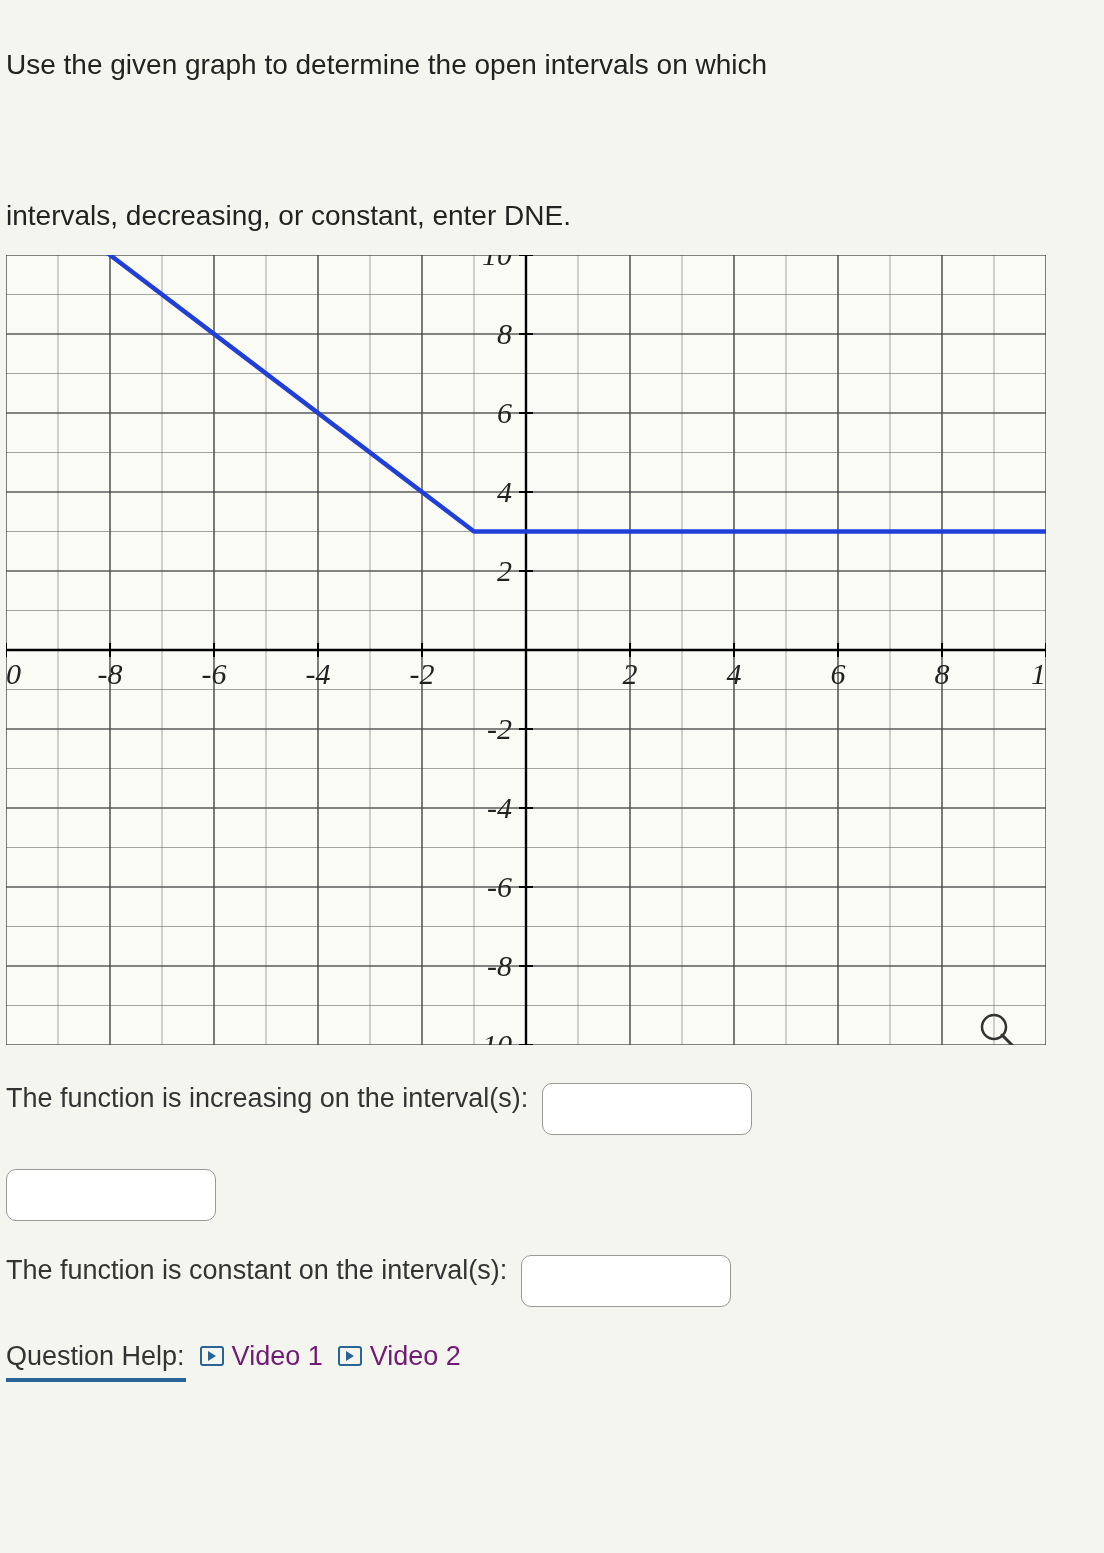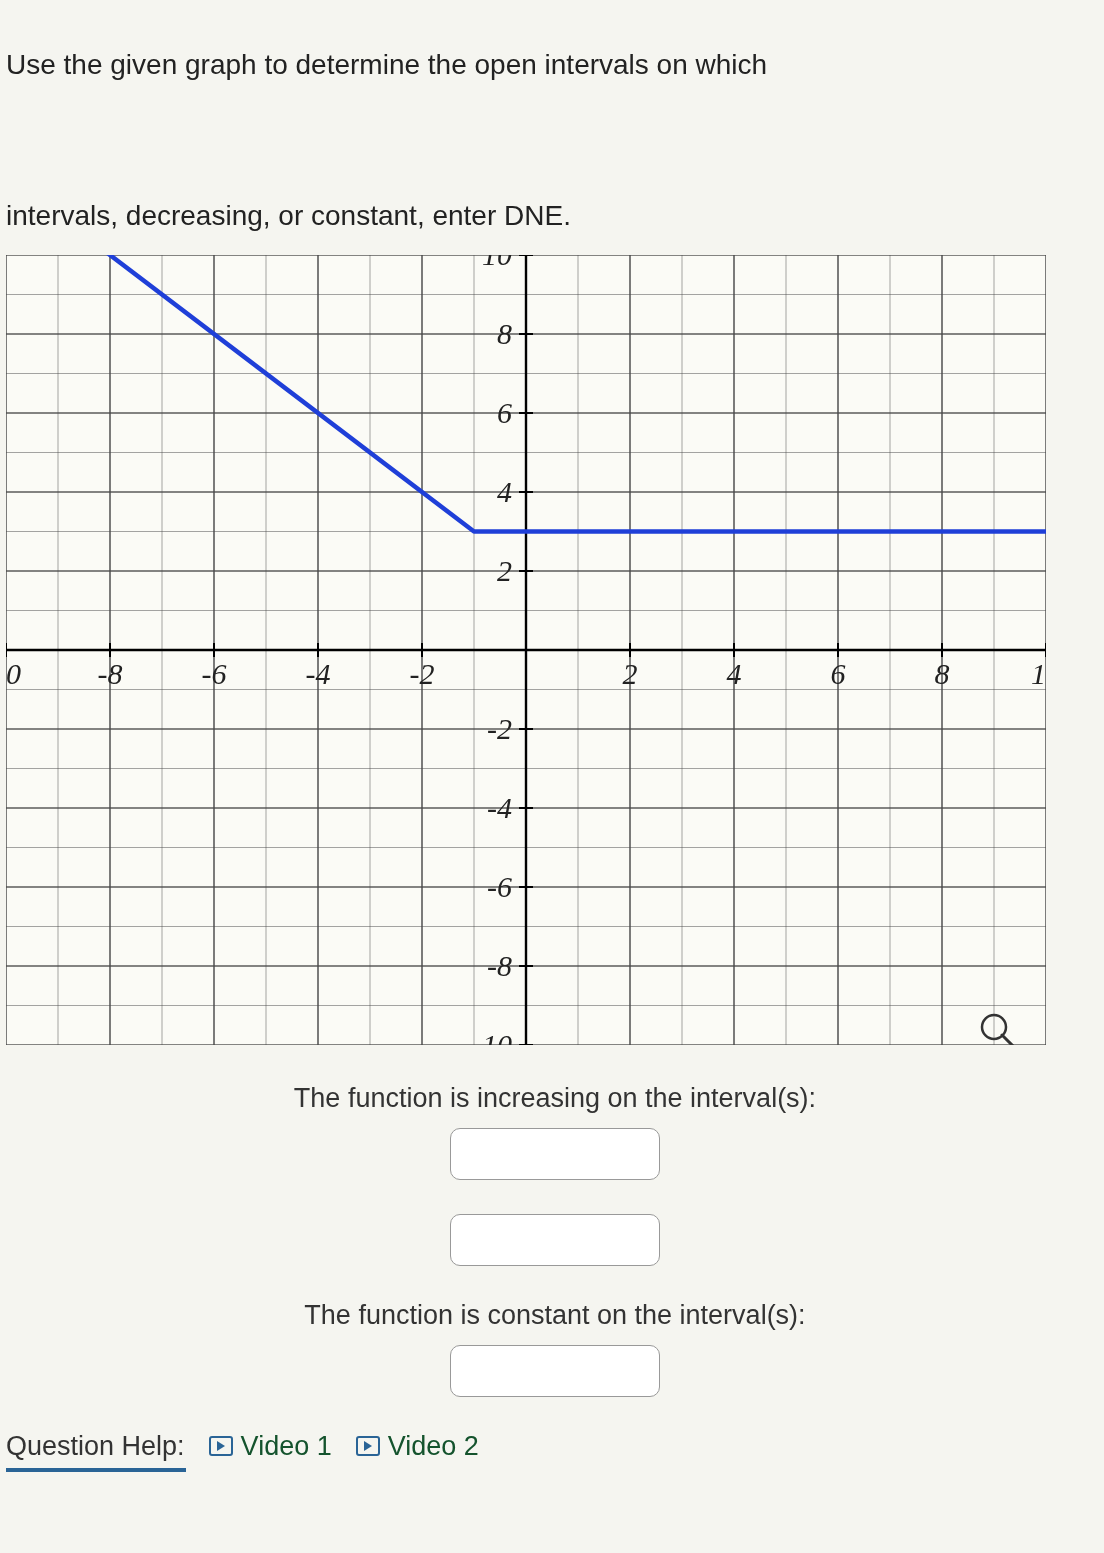--- a/index.html
+++ b/index.html
@@ -13,45 +13,44 @@
     .prompt {
       font-size: 28px;
       line-height: 1.35;
       color: #222;
       margin-bottom: 20px;
       white-space: pre-line;
     }
     .chart-wrap { margin: 10px 0 30px 0; }
     .answers .row {
       display: flex;
-      align-items: center;
+      align-items: flex-start;
       gap: 14px;
       margin: 34px 0;
       font-size: 27px;
       color: #333;
-      flex-direction: column;
     }
     .answer-input {
       width: 210px;
       height: 52px;
       border: 1px solid #999;
       border-radius: 10px;
       font-size: 22px;
       padding: 6px 10px;
       background: #fff;
     }
     .qhelp {
       display: flex;
       align-items: flex-start;
-      gap: 24px;
+      gap: 15px;
       font-size: 27px;
       margin-top: 30px;
     }
     .vlink {
-      color: #14532d;
+      color: #701a75;
       display: inline-flex;
       align-items: center;
       gap: 8px;
       cursor: pointer;
     }
     .vlink .boxicon {
       width: 24px; height: 20px;
       border: 2px solid #2a6496;
       border-radius: 3px;
       display: inline-flex;

